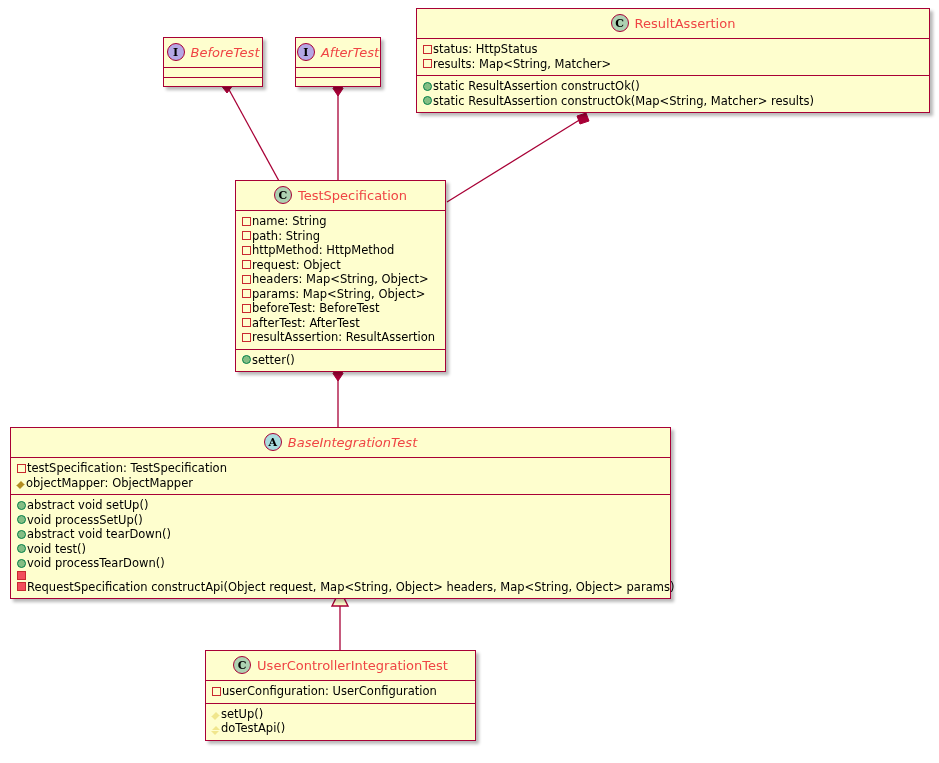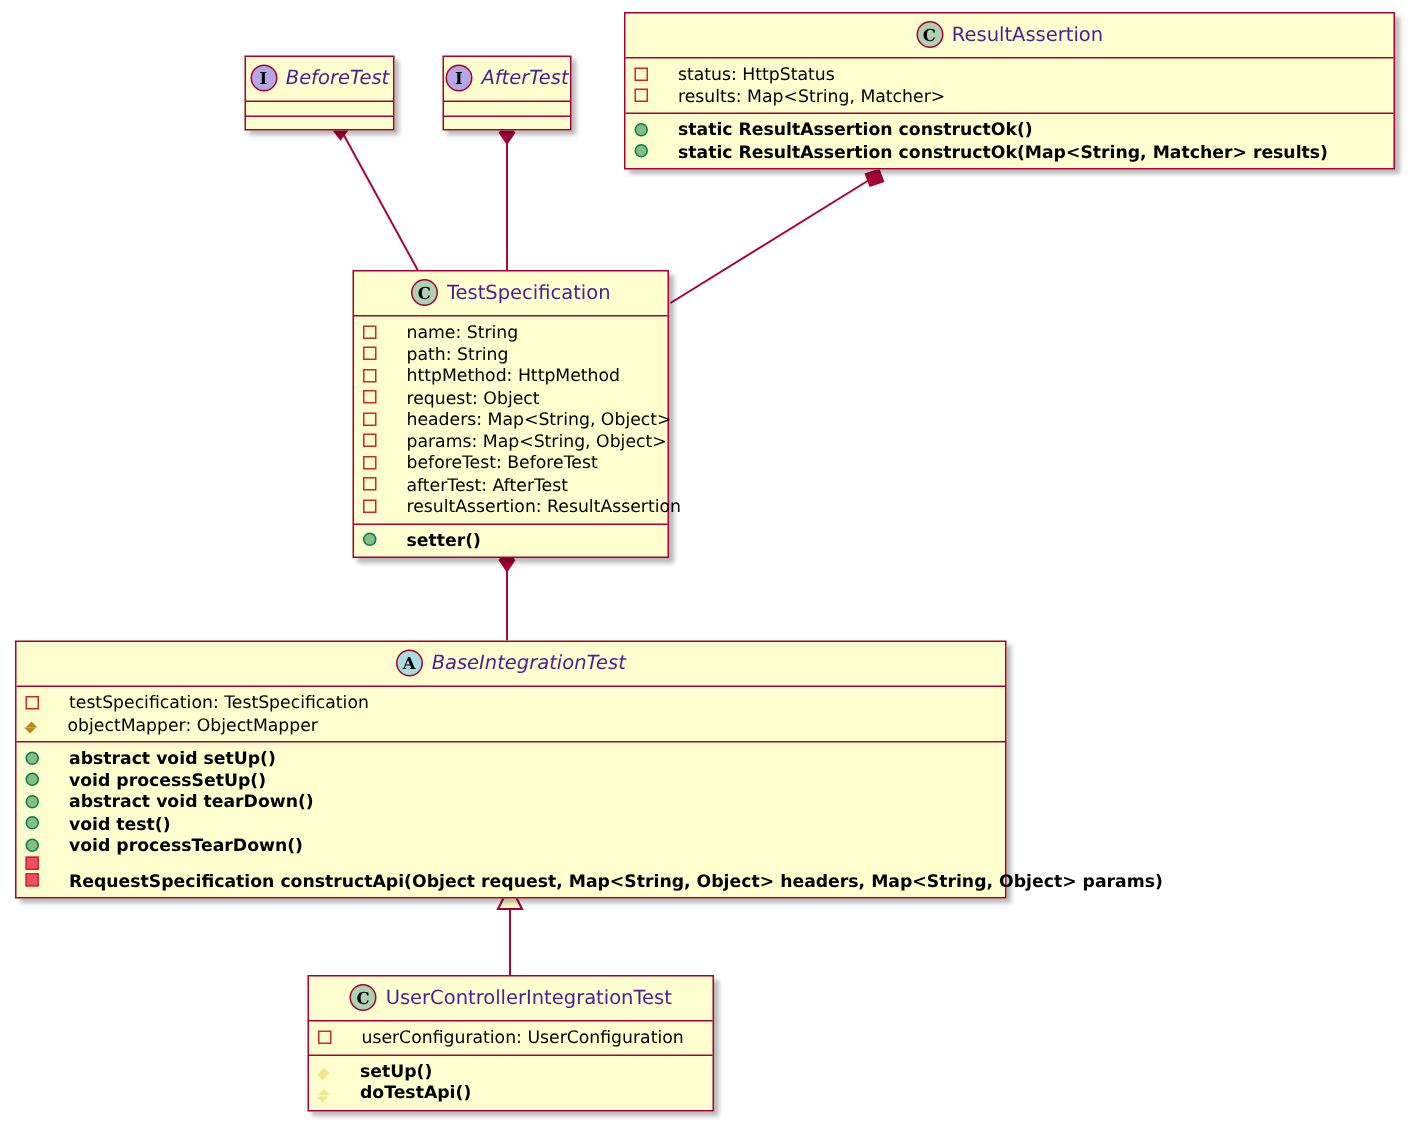--- a/index.html
+++ b/index.html
@@ -60,36 +60,36 @@
     color: #000000;
     box-sizing: border-box;
     flex: 0 0 auto;
   }
   .stereo.cls  { background: #ADD1B2; }
   .stereo.iface{ background: #B4A7E5; }
   .stereo.abst { background: #A9DCDF; }
 
   .node-name {
     font-size: 13px;
-    color: #4c1d95;
+    color: #ef4444;
     white-space: nowrap;
   }
   .node-name.italic { font-style: italic; }
 
   .section {
     padding: 3px 4px 4px 4px;
     box-sizing: border-box;
   }
-  .section + .section { border-top: 1px solid #A80036; font-weight: bold; }
+  .section + .section { border-top: 1px solid #A80036; }
   .section.empty { height: 9px; padding: 0; }
 
   .member {
     display: flex;
     align-items: center;
-    gap: 20px;
+    gap: 1px;
     font-size: 11.5px;
     line-height: 14.5px;
     color: #000000;
     white-space: nowrap;
     padding-left: 2px;
   }
 
   
   .vis { width: 9px; height: 9px; flex: 0 0 auto; position: relative; }
   .vis.sq-open {

